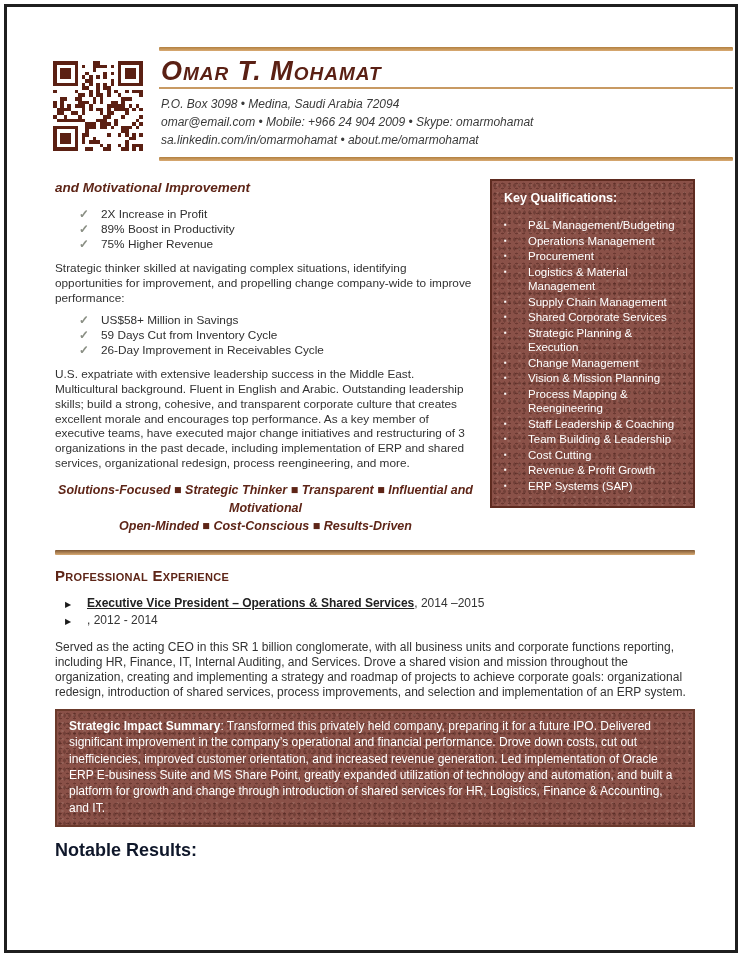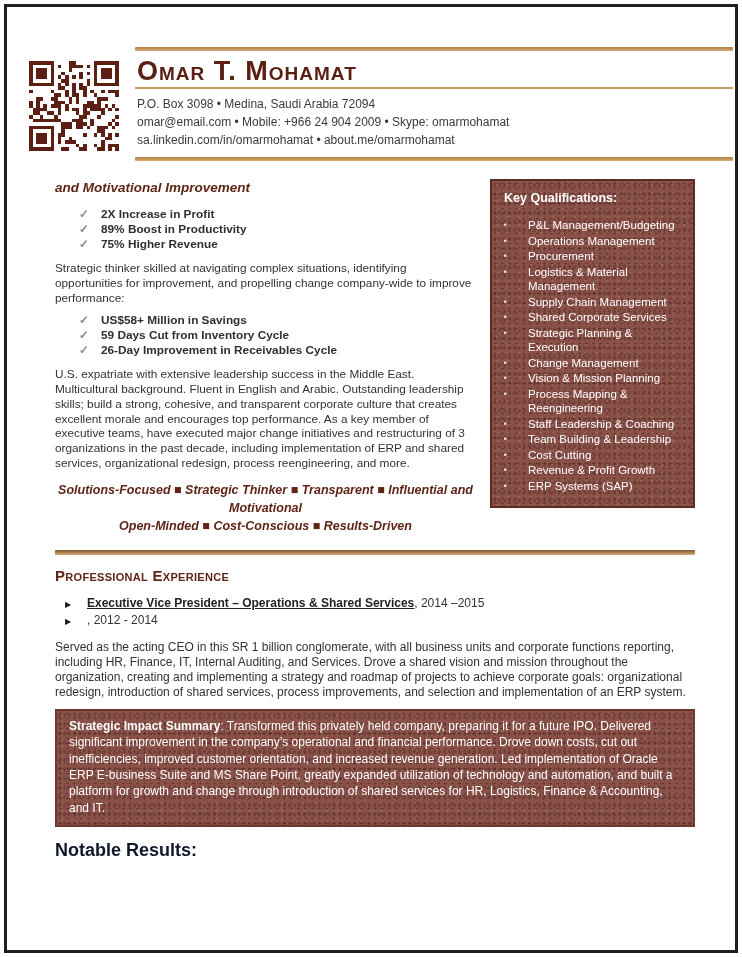--- a/index.html
+++ b/index.html
@@ -2,21 +2,21 @@
 <html><head>
 <meta charset="utf-8">
 <style>
   html,body{margin:0;padding:0;background:#ffffff;}
   body{font-family:"Liberation Sans", sans-serif; color:#323232; -webkit-font-smoothing:antialiased;}
   .frame{
     width:728px;height:943px;margin:4px;border:3px solid #1f1f1f;background:#fff;
     position:relative;overflow:hidden;
   }
   
-  .header{display:flex;padding:40px 2px 0 20px;}
+  .header{display:flex;padding:40px 2px 0 44px;font-style:italic;}
   .qr-wrap{width:98px;flex:none;margin-top:14px;}
   .header-right{flex:1;margin-left:10px;min-width:0;}
   .rule-thick{height:4px;background:linear-gradient(180deg,#b2803f,#d9ab74);border-radius:1px;}
   .rule-thin{height:2px;background:#c89a63;margin-top:2px;}
   .name{
     font-variant:small-caps;font-weight:bold;color:#5a2014;
     font-size:27px;letter-spacing:1px;margin:6px 0 2px 2px;line-height:1.05;
   }
   .contact{font-size:12px;color:#3a3a3a;margin:0 0 0 2px;line-height:1.5;}
   .header-right .rule-bottom{margin-top:8px;}
@@ -42,21 +42,21 @@
   }
   .subtitle{
     color:#5e2517;font-weight:bold;font-style:italic;font-size:13.5px;
     margin:2px 0 10px 0;line-height:1.3;
   }
   .subtitle span{display:block;}
   p.body{font-size:11.8px;line-height:1.26;margin:0 0 7px 0;}
   ul.checks{list-style:none;margin:2px 0 9px 0;padding:0 0 0 24px;font-size:11.8px;}
   ul.checks li{display:flex;line-height:1.28;}
   ul.checks .chk{flex:none;width:22px;color:#8a8f84;font-weight:bold;}
-  ul.checks .txt{font-weight:bold;color:#2f2f2f;}
+  ul.checks .txt{font-weight:normal;color:#2f2f2f;}
   .tagline{
     clear:none;text-align:center;color:#5e2517;font-weight:bold;font-style:italic;
     font-size:12.5px;line-height:1.45;margin:10px 0 0 0;
   }
   .tagline span{display:block;}
   
   .divider{height:5px;background:linear-gradient(180deg,#7d5632,#d9ab74);margin:15px 0 13px 0;border-radius:1px;}
   .company{font-size:11.8px;line-height:1.3;margin:0 0 9px 0;}
   .company .sc{font-variant:small-caps;}
   .company i{font-style:italic;}

